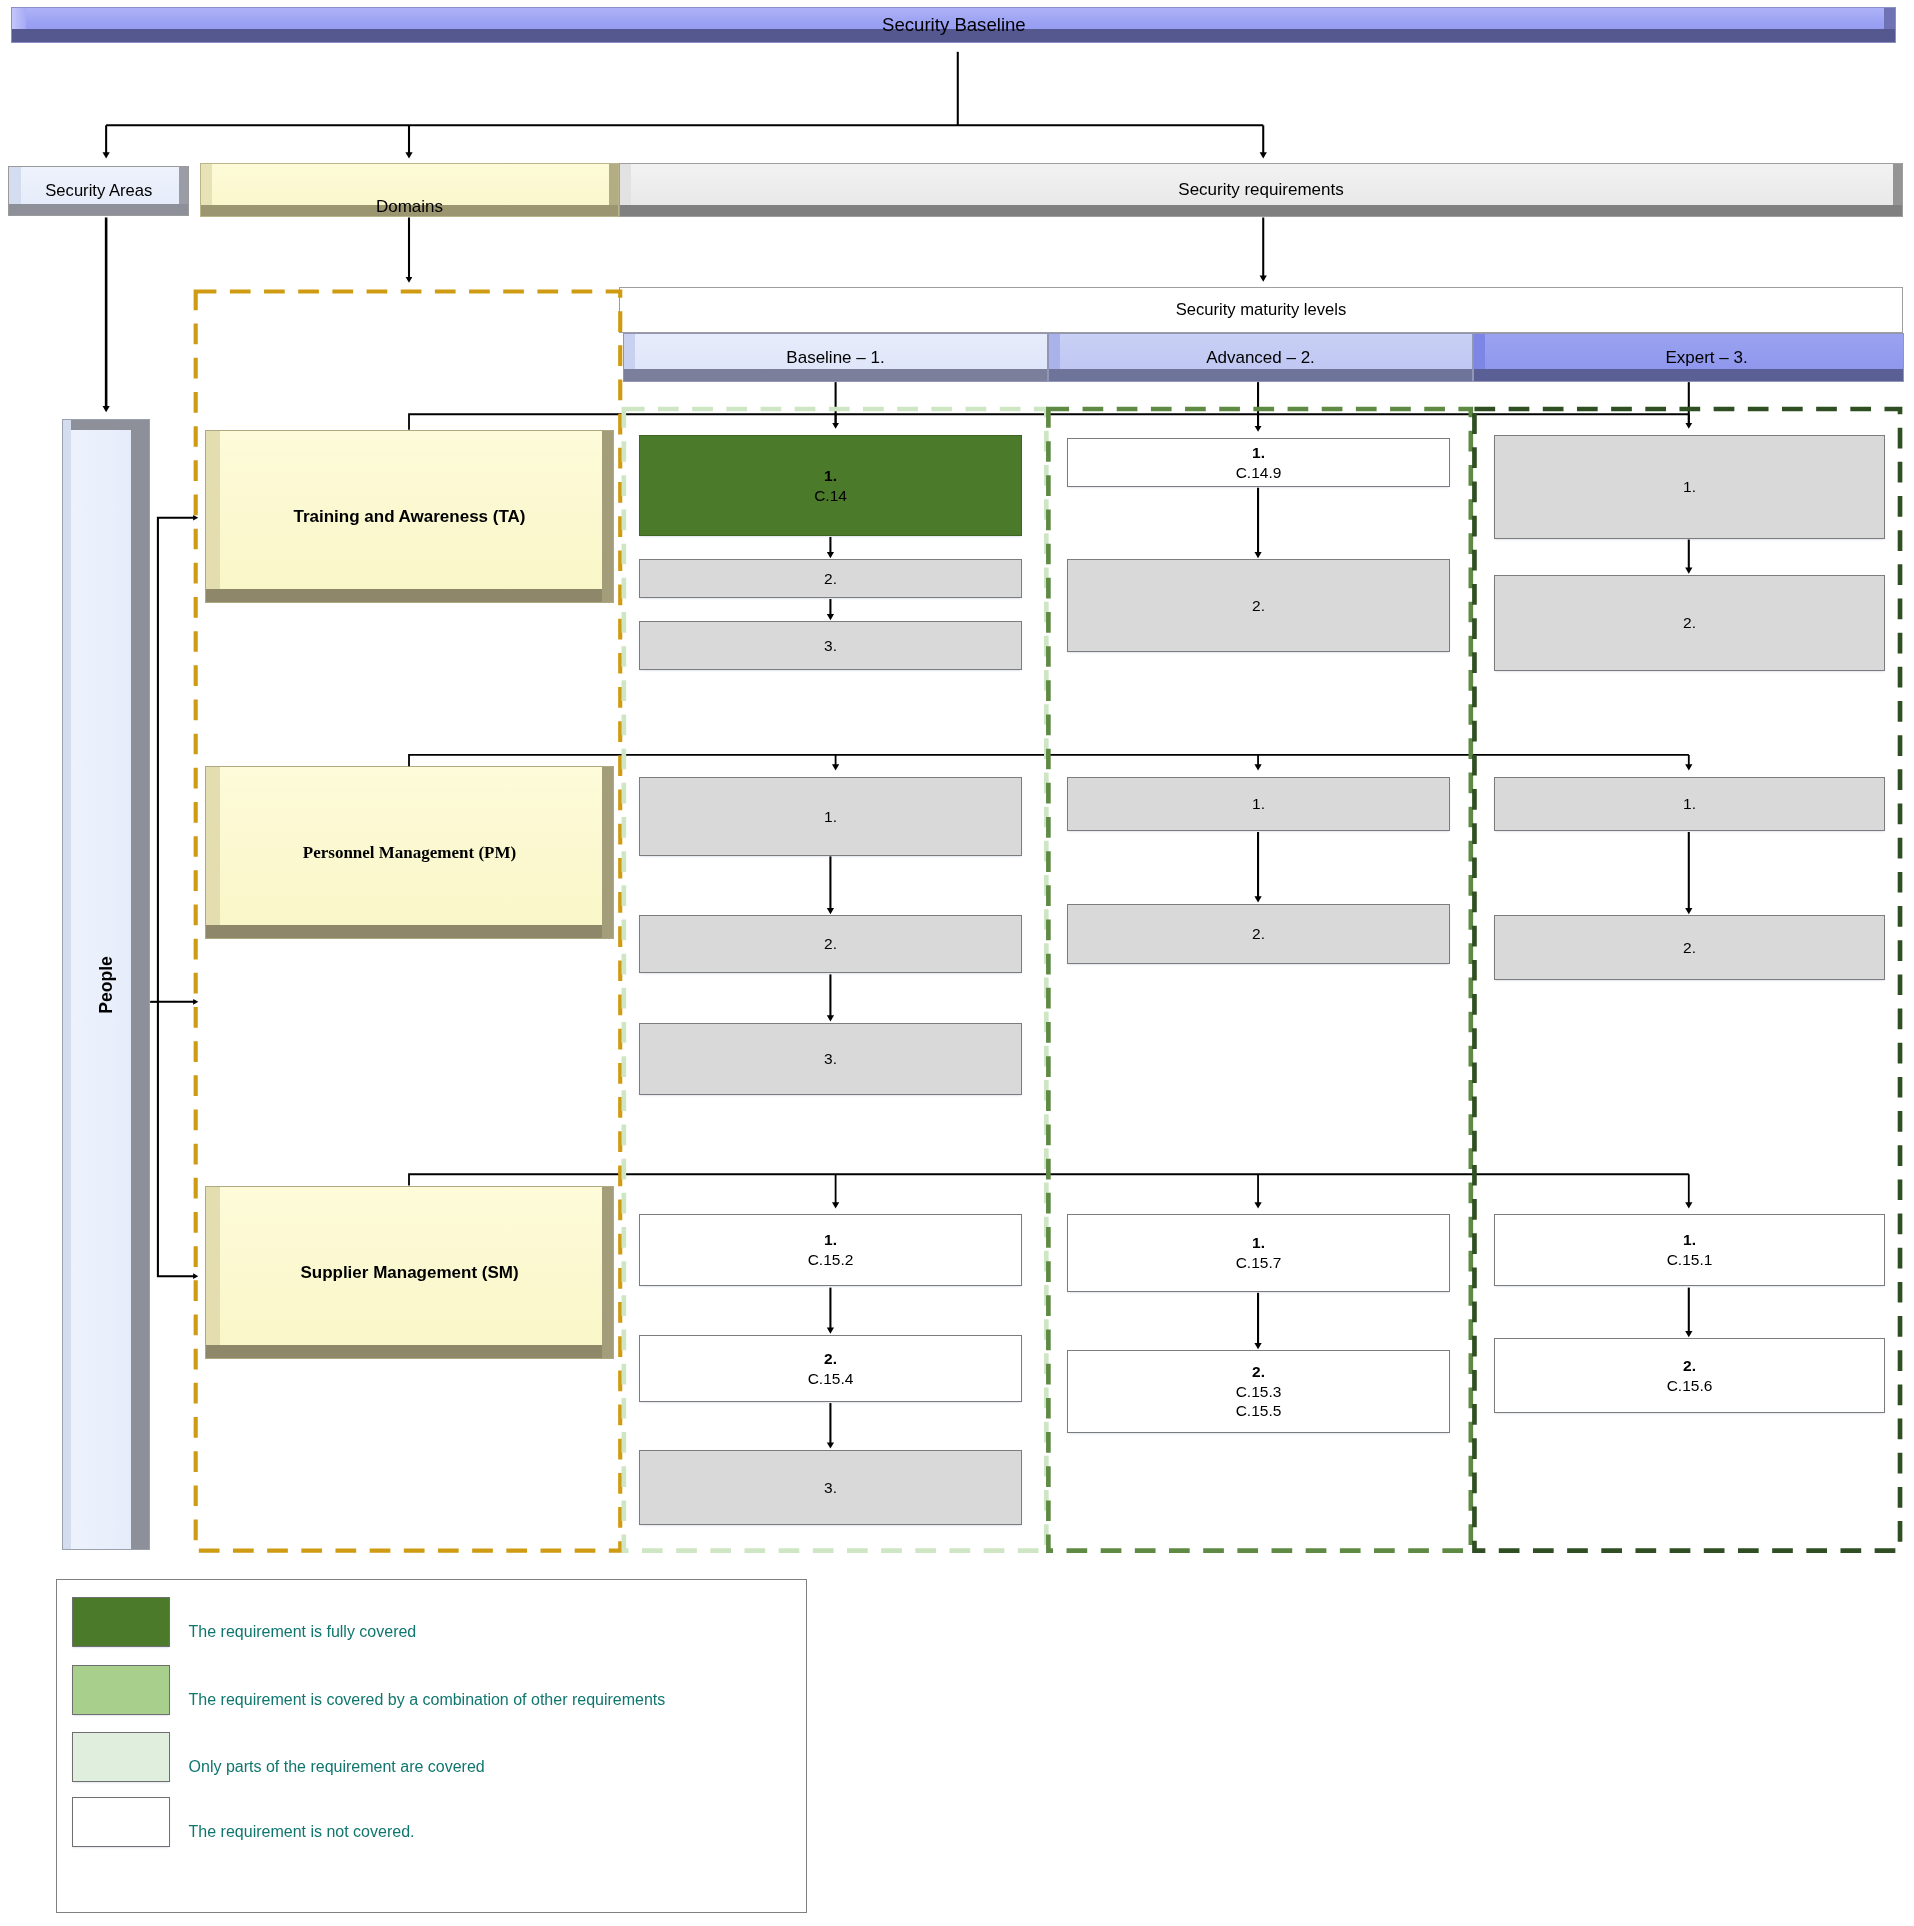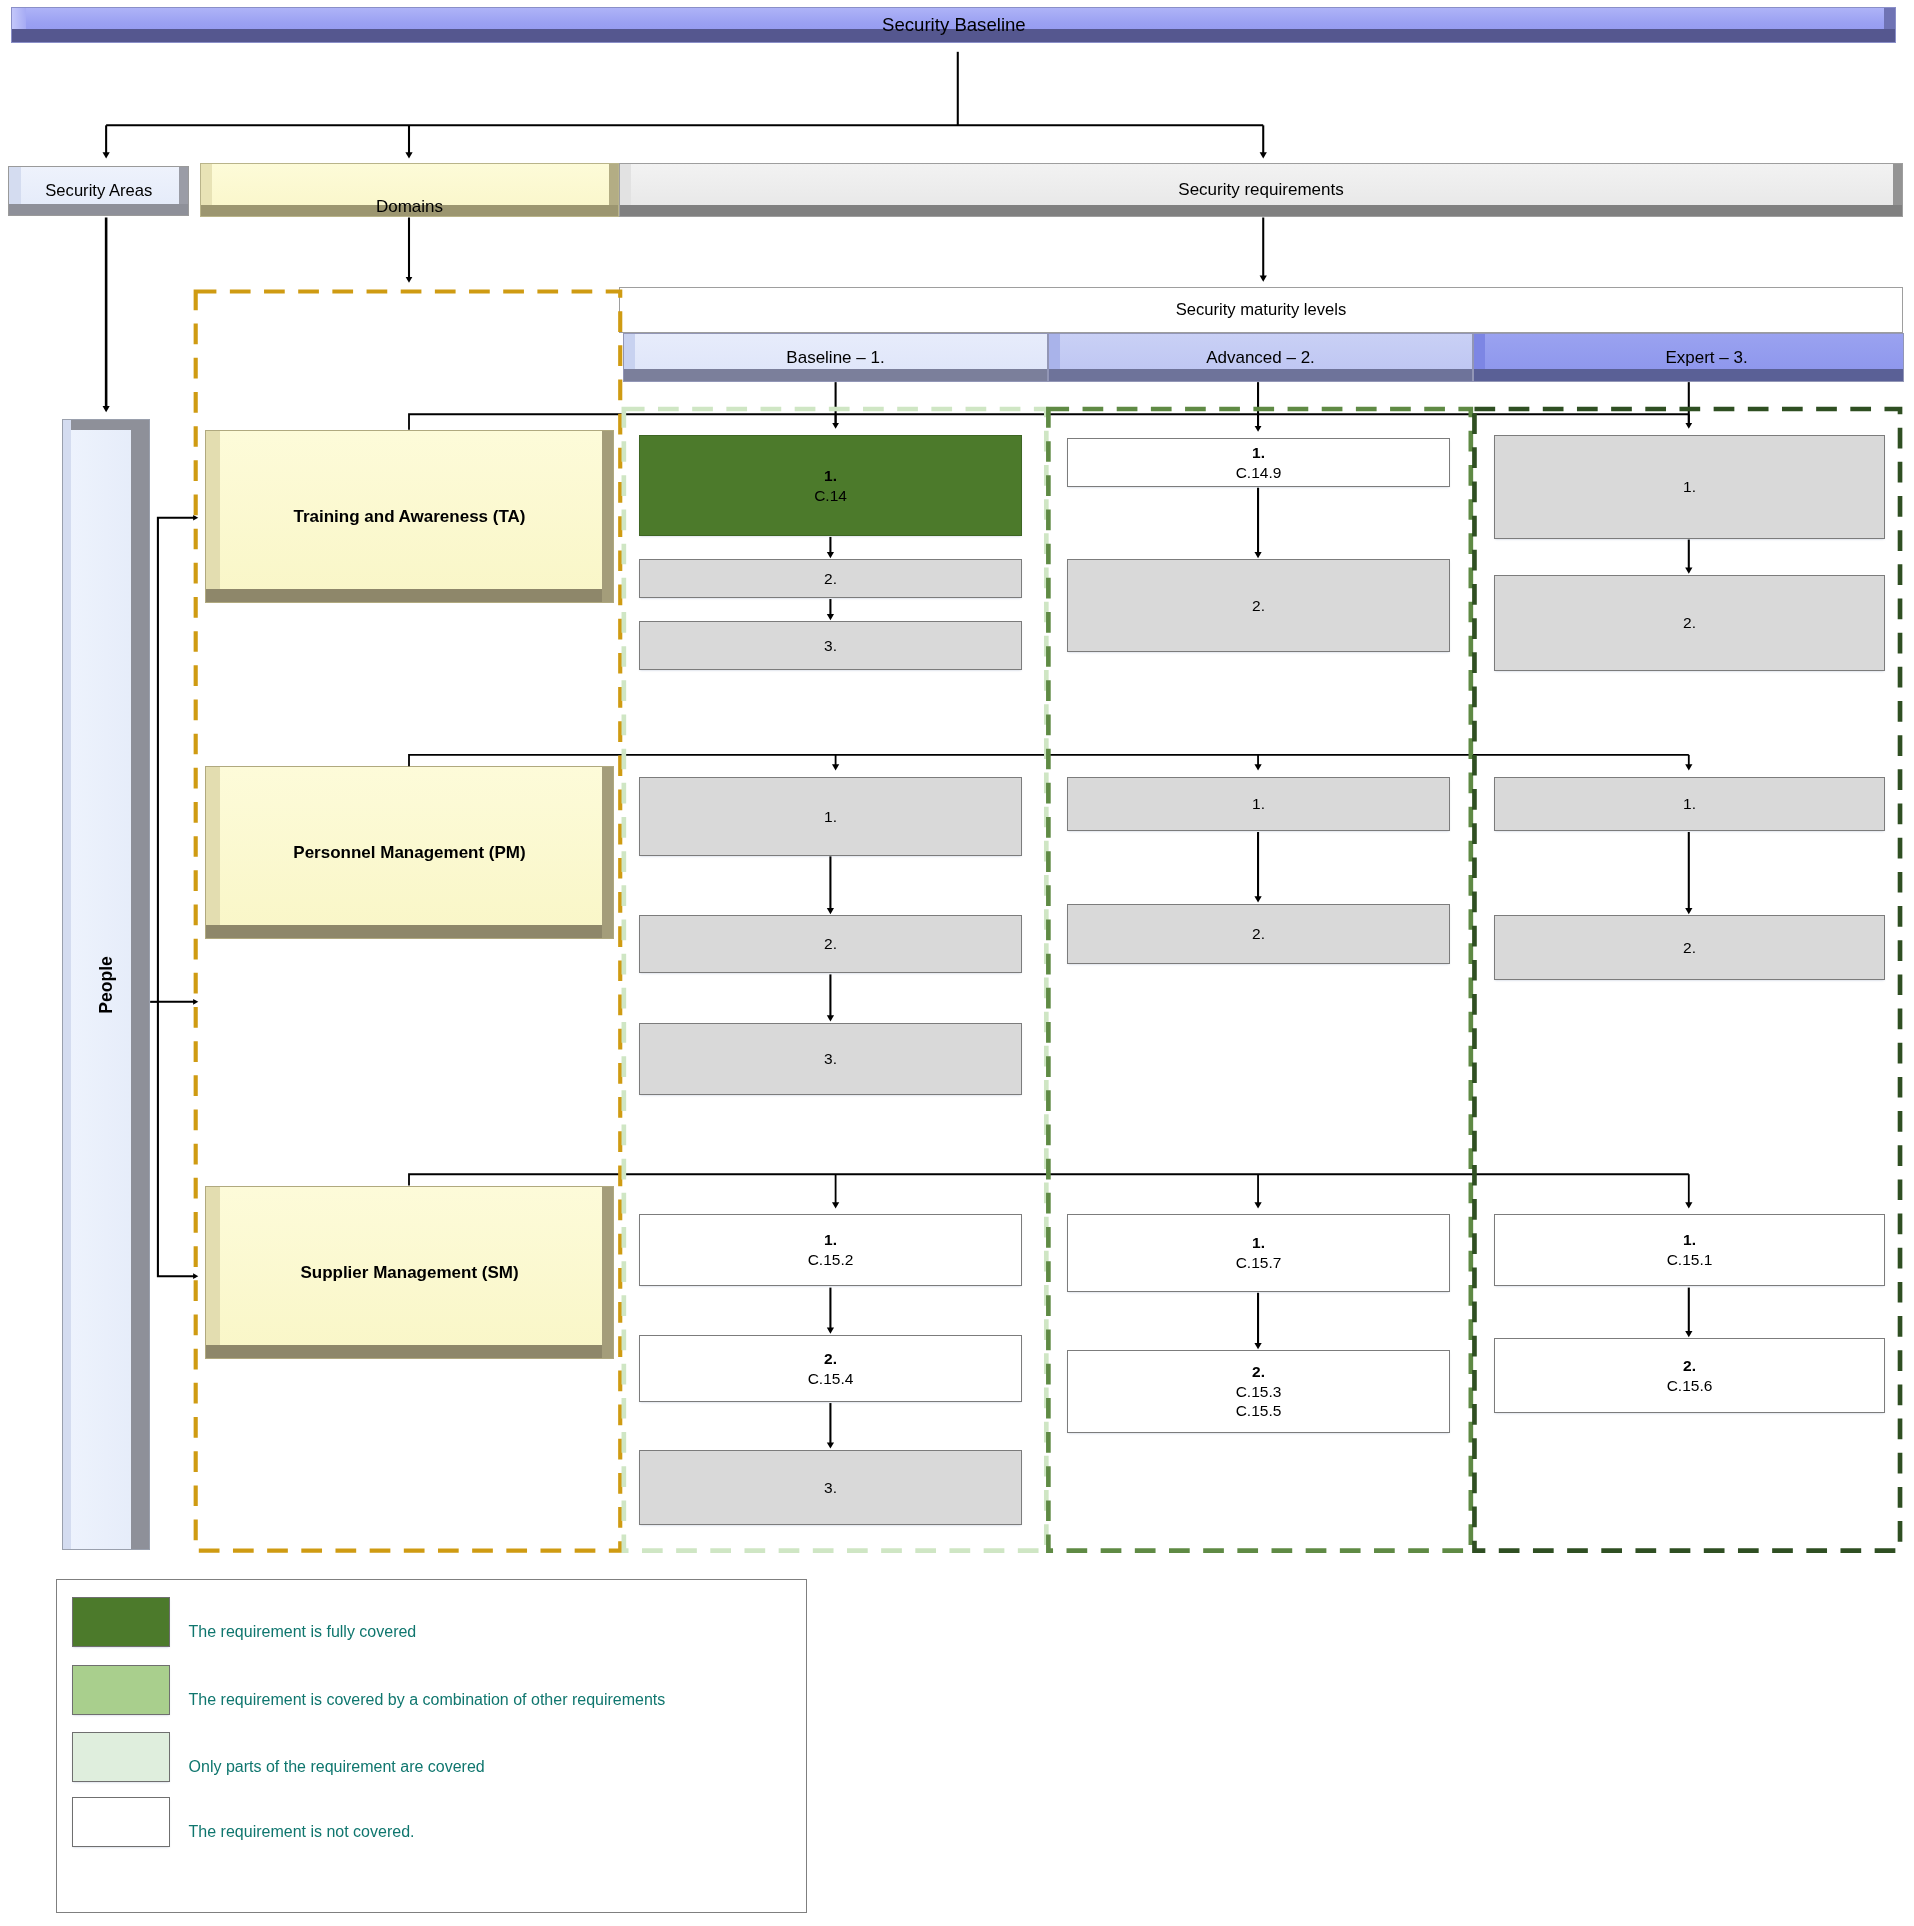--- a/index.html
+++ b/index.html
@@ -166,21 +166,21 @@
         <span class="txt" style="font-size:17px;margin-left:36px;">Expert – 3.</span>
       </div>
   </div>
 
   <div class="dombox" style="left:205px;top:430px;width:409px;height:173px;">
     <div class="lshade"></div>
     <div class="bshade"></div>
     <div class="rshade"></div>
     <div class="dtxt">Training and Awareness (TA)</div>
   </div>
-  <div class="dombox" style="left:205px;top:766px;width:409px;height:173px;">
+  <div class="dombox" style="left:205px;top:766px;width:409px;height:173px;font-family:Liberation Serif, serif;">
     <div class="lshade"></div>
     <div class="bshade"></div>
     <div class="rshade"></div>
     <div class="dtxt">Personnel Management (PM)</div>
   </div>
   <div class="dombox" style="left:205px;top:1186px;width:409px;height:173px;">
     <div class="lshade"></div>
     <div class="bshade"></div>
     <div class="rshade"></div>
     <div class="dtxt">Supplier Management (SM)</div>

